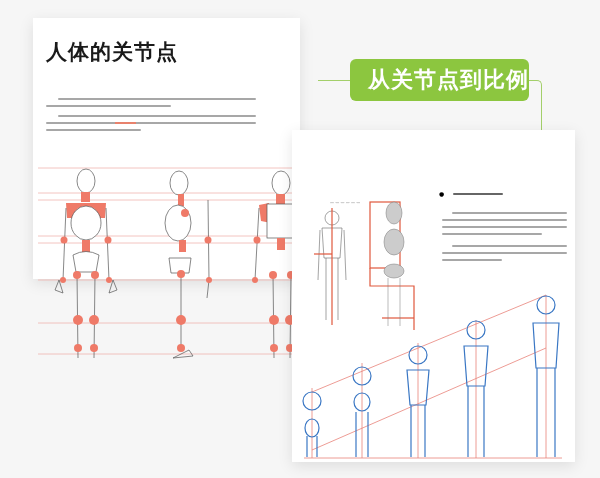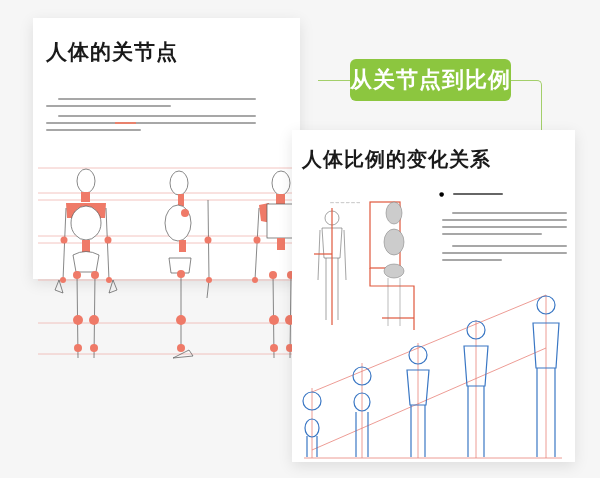--- a/index.html
+++ b/index.html
@@ -6,21 +6,21 @@
   body{width:600px;height:478px;background:#f6f6f6;position:relative;overflow:hidden;font-family:"DejaVu Sans",sans-serif;}
   .page{position:absolute;background:#fff;box-shadow:0 4px 14px rgba(0,0,0,0.10);}
   #left{left:33px;top:18px;width:267px;height:261px;}
   #right{left:292px;top:130px;width:283px;height:332px;z-index:2;}
   .title{position:absolute;font-weight:bold;color:#1a1a1a;letter-spacing:1px;}
   #left .title{left:13px;top:20px;font-size:21px;}
   #right .title{left:10px;top:16px;font-size:20px;}
   .textblock{position:absolute;}
   .tline{height:2px;background:#8a8a8a;margin-bottom:5px;border-radius:1px;opacity:.75;}
   .tline.red{background:linear-gradient(90deg,#8a8a8a 0 33%,#e0583c 33% 43%,#8a8a8a 43%);}
-  .badge{position:absolute;left:350px;top:59px;width:161px;height:42px;background:#8cc63f;border-radius:6px;color:#fff;font-weight:bold;font-size:22px;display:flex;align-items:center;justify-content:center;letter-spacing:1px;z-index:3;}
+  .badge{position:absolute;left:350px;top:59px;width:161px;height:42px;background:#8cc63f;border-radius:6px;color:#fff;font-weight:bold;font-size:22px;display:flex;align-items:center;justify-content:center;letter-spacing:1px;z-index:3;padding-left:18px;}
   .conn{position:absolute;border-color:#a3cf6a;border-style:solid;border-width:0;}
   svg{position:absolute;}
 </style>
 </head>
 <body>
 
 <div class="conn" style="left:318px;top:80px;width:32px;border-top-width:1px;"></div>
 <div class="conn" style="left:511px;top:80px;width:30px;height:50px;border-top-width:1px;border-right-width:1px;border-top-right-radius:5px;"></div>
 
 <div class="badge">从关节点到比例</div>
@@ -114,21 +114,20 @@
         <circle cx="241" cy="302" r="5"></circle>
           <circle cx="257" cy="302" r="5"></circle>
         <circle cx="241" cy="330" r="4"></circle>
           <circle cx="257" cy="330" r="4"></circle>
       </g>
     </g>
   </svg>
 </div>
 
 <div class="page" id="right">
-  <div class="title">人体比例的变化关系</div>
   <div class="textblock" style="left:147px;top:63px;">
     <span style="position:absolute;left:0;top:-3px;font-size:6px;">●</span>
     <div class="tline" style="margin-left:14px;width:50px;background:#333"></div>
   </div>
   <div class="textblock" style="left:150px;top:82px;width:125px;">
     <div class="tline" style="margin-left:10px;width:115px"></div>
     <div class="tline" style="width:125px"></div>
     <div class="tline" style="width:125px"></div>
     <div class="tline" style="width:100px;margin-bottom:10px"></div>
     <div class="tline" style="margin-left:10px;width:115px"></div>

